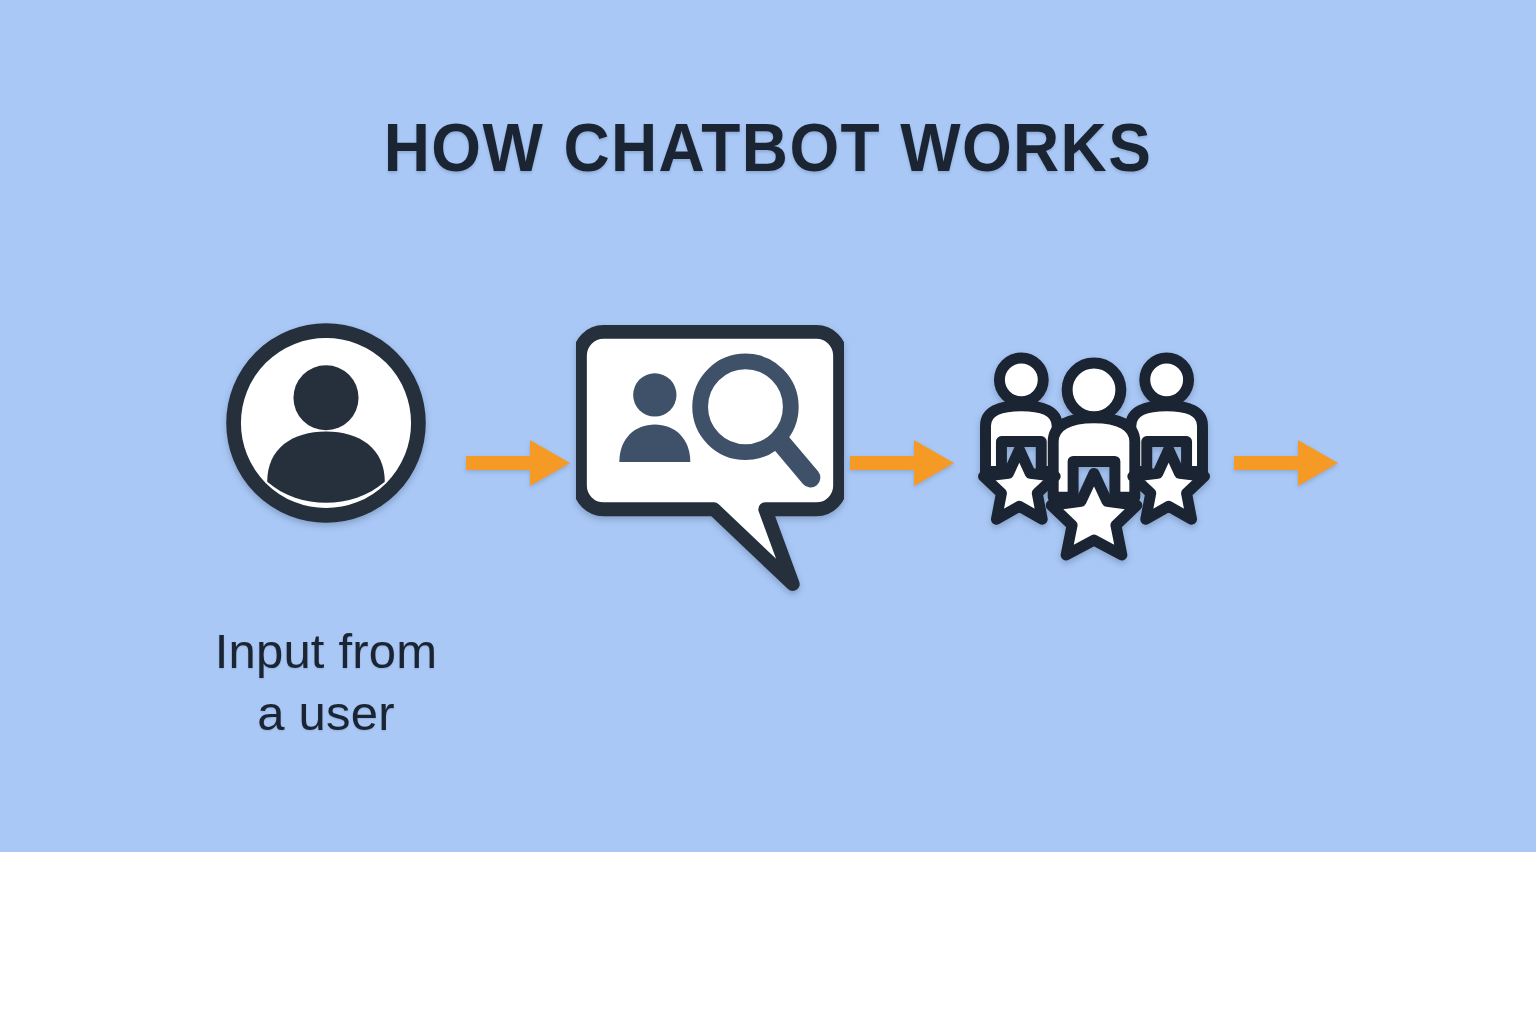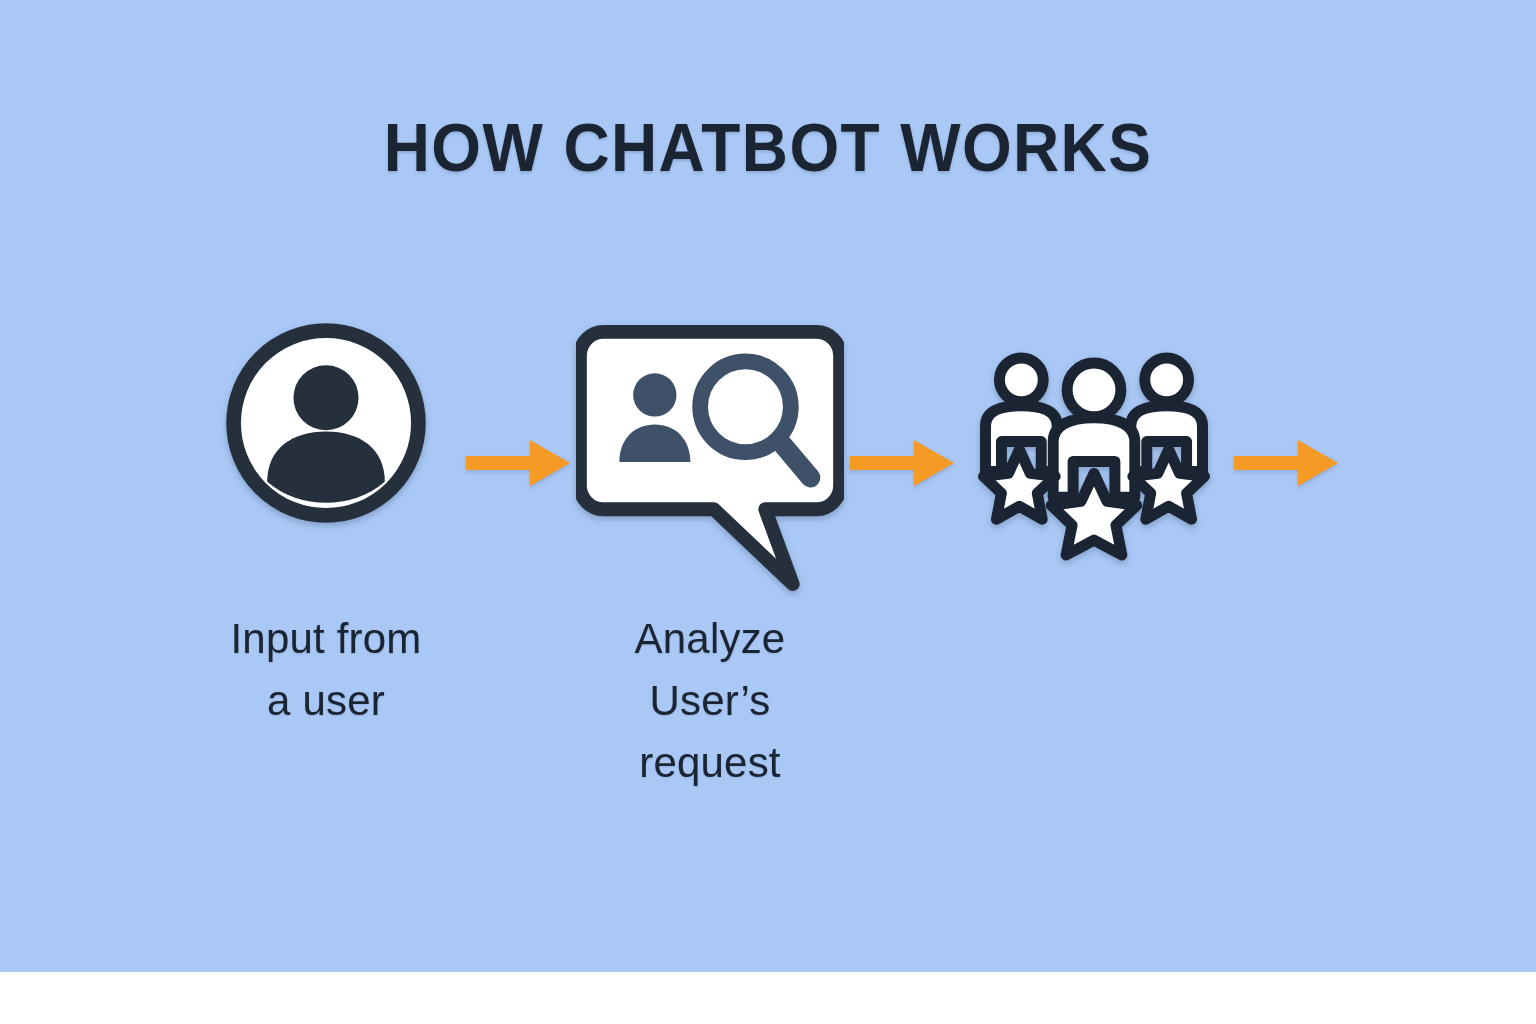--- a/index.html
+++ b/index.html
@@ -9,21 +9,21 @@
   body {
     width: 1536px;
     height: 1024px;
     overflow: hidden;
     font-family: "Liberation Sans", sans-serif;
   }
 
   #poster {
     position: relative;
     width: 1536px;
-    height: 972px;
+    height: 852px;
     background: #a9c8f6;
     overflow: hidden;
   }
 
   
   #title {
     position: absolute;
     top: 108px;
     left: 0;
     width: 1536px;
@@ -67,24 +67,25 @@
     align-items: flex-start;
     justify-content: center;
   }
 
   .icon-box svg {
     display: block;
     filter: drop-shadow(0 3px 3px rgba(25,40,65,0.25));
   }
 
   .step-label {
+    margin-top: 12px;
     text-align: center;
     font-family: "Liberation Sans", sans-serif;
     font-weight: 400;
-    font-size: 42px;
+    font-size: 49px;
     line-height: 62px;
     color: #1b2432;
     letter-spacing: 0.2px;
     white-space: pre-line;
     text-shadow: 0 1px 2px rgba(30,45,70,0.14);
   }
 
   
   .arrow {
     width: 116px;
@@ -129,22 +130,20 @@
     <div class="step">
       <div class="icon-box">
         <svg width="272" height="280" viewBox="0 0 136 140">
           <path d="M14 6 H122 A12 12 0 0 1 134 18 V84 A12 12 0 0 1 122 96 H96 L110 134 L70 96 H14 A12 12 0 0 1 2 84 V18 A12 12 0 0 1 14 6 Z" fill="#ffffff" stroke="#26303d" stroke-width="7" stroke-linejoin="round"></path>
           <circle cx="40" cy="38" r="11" fill="#3f5168"></circle>
           <path d="M22 72 C22 60 30 53 40 53 C50 53 58 60 58 72 Z" fill="#3f5168"></path>
           <circle cx="86" cy="44" r="23" fill="none" stroke="#3f5168" stroke-width="8"></circle>
           <line x1="103" y1="61" x2="119" y2="80" stroke="#3f5168" stroke-width="10" stroke-linecap="round"></line>
         </svg>
       </div>
-      <div class="step-label">Analyze User’s
-request</div>
     </div>
 
     <div class="arrow">
       <svg width="108" height="52" viewBox="0 0 108 52">
         <path d="M2 19 H66 V3 L106 26 L66 49 V33 H2 Z" fill="#f59a24"></path>
       </svg>
     </div>
 
     <div class="step">
       <div class="icon-box">

